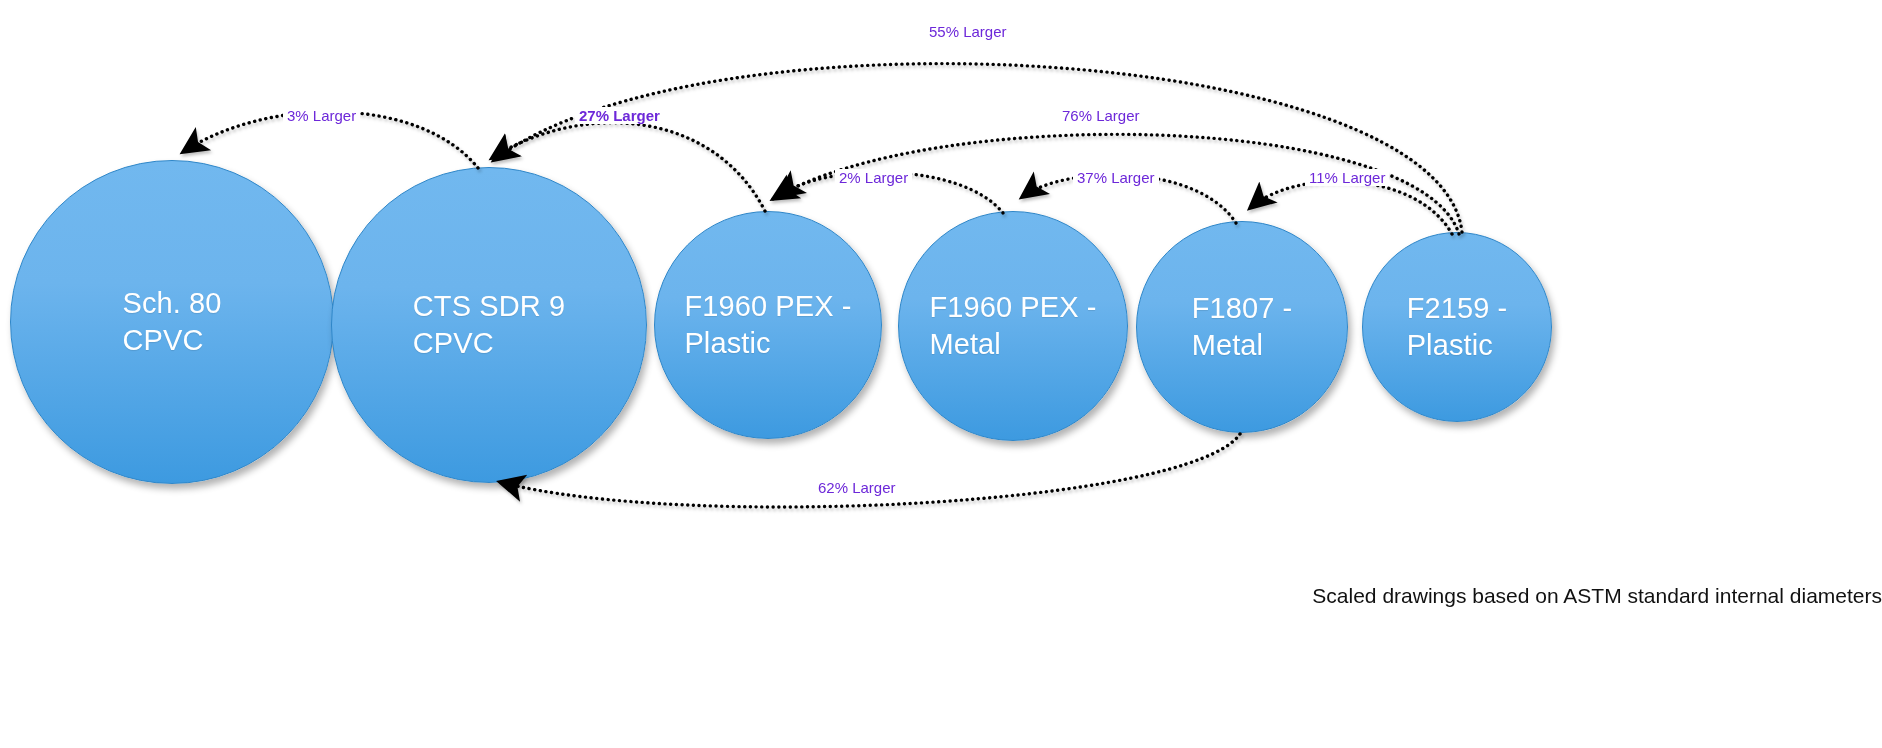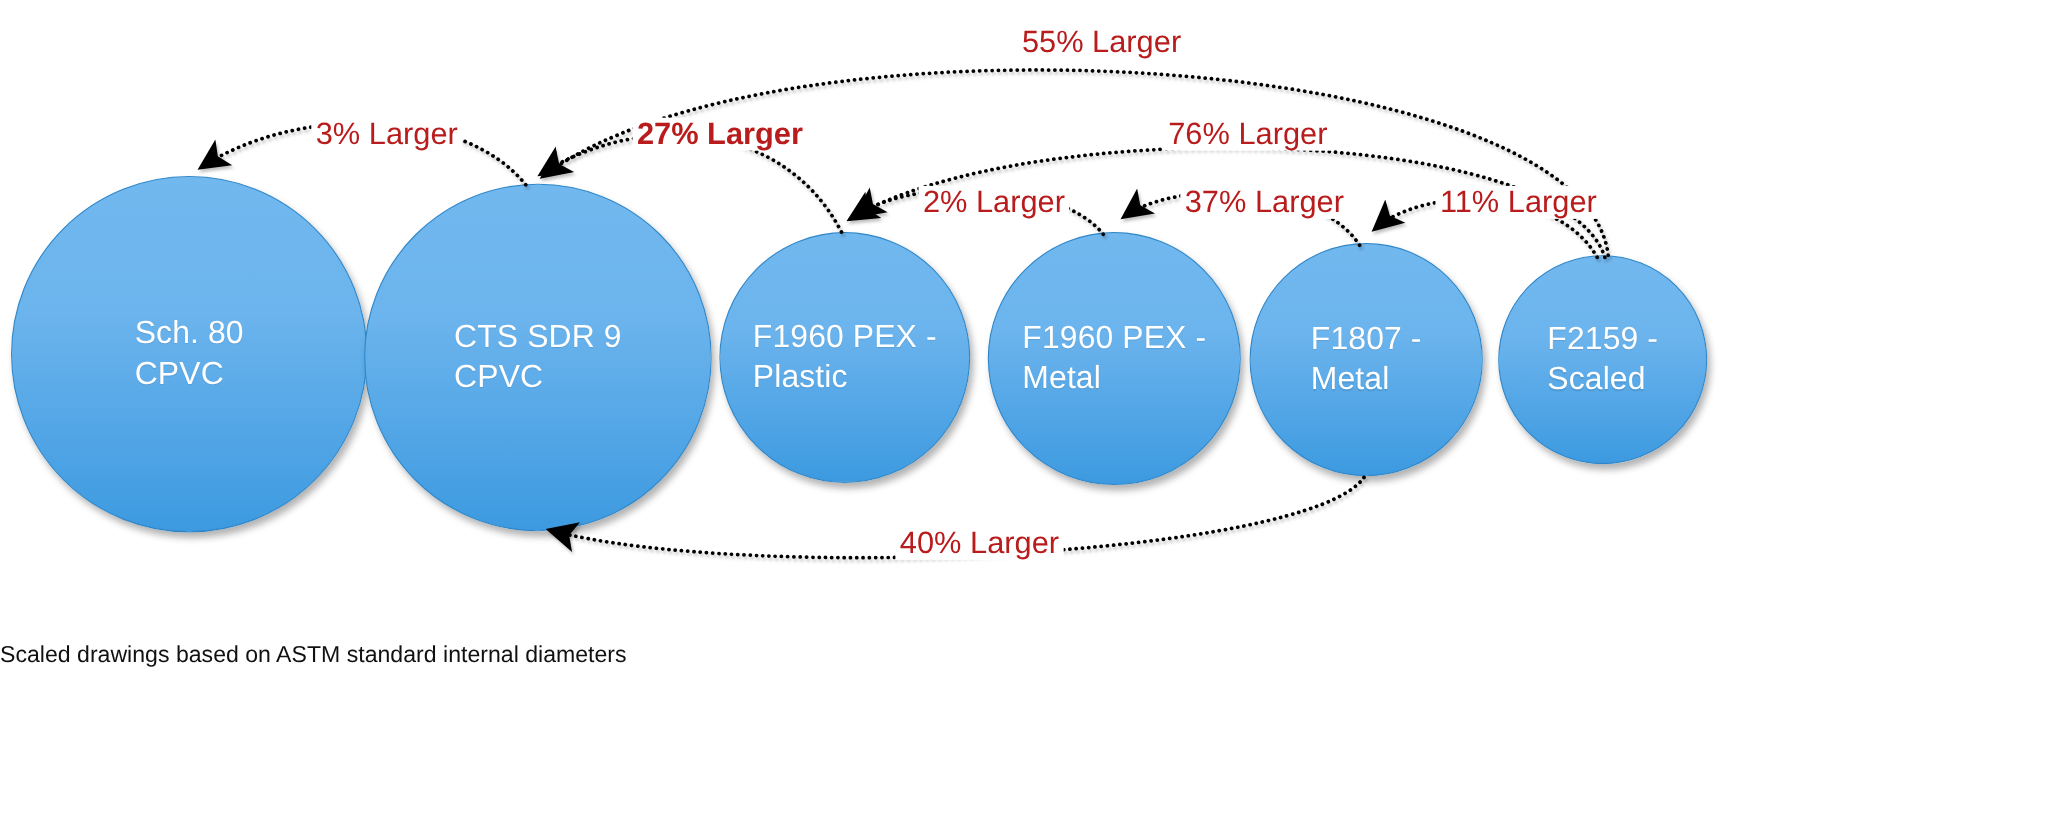--- a/index.html
+++ b/index.html
@@ -28,32 +28,32 @@
     font-size:29px;
     line-height:1.28;
     font-weight:400;
     letter-spacing:0.1px;
     text-shadow:0 1px 1px rgba(0,0,0,0.10);
     white-space:pre-line;
     padding:0 6px;
   }
   .arc-label{
     position:absolute;
-    color:#b91c1c;
-    font-size:28px;
+    color:#6d28d9;
+    font-size:15px;
     line-height:1;
     white-space:nowrap;
     z-index:5;
     background:#ffffff;
     padding:1px 4px;
   }
   #caption{
     position:absolute;
     left:0;top:584px;width:1882px;
-    text-align:left;
+    text-align:right;
     font-size:21px;
     color:#111111;
     z-index:6;
   }
 </style>
 </head>
 <body>
 
 <div id="stage">
 
@@ -77,21 +77,21 @@
 Metal</span>
   </div>
 
   <div class="circle" style="left:1136px;top:221px;width:212px;height:212px;">
     <span class="clabel">F1807 -
 Metal</span>
   </div>
 
   <div class="circle" style="left:1362px;top:232px;width:190px;height:190px;">
     <span class="clabel">F2159 -
-Scaled</span>
+Plastic</span>
   </div>
 
   <svg id="arcs" viewBox="0 0 1882 748" xmlns="http://www.w3.org/2000/svg">
     <defs>
       <marker id="ah" markerWidth="9" markerHeight="9" refX="7.2" refY="4.5" orient="auto" markerUnits="strokeWidth">
         <path d="M0,0.4 L8.4,4.5 L0,8.6 L1.9,4.5 Z" fill="#000000"></path>
       </marker>
       <filter id="sh" x="-30%" y="-30%" width="170%" height="170%">
         <feDropShadow dx="1.5" dy="2.5" stdDeviation="1.6" flood-color="#000000" flood-opacity="0.25"></feDropShadow>
       </filter>
@@ -124,17 +124,17 @@
   <div class="arc-label" style="left:835px;top:169px;">2% Larger</div>
 
   <div class="arc-label" style="left:1073px;top:169px;">37% Larger</div>
 
   <div class="arc-label" style="left:1305px;top:169px;">11% Larger</div>
 
   <div class="arc-label" style="left:925px;top:23px;">55% Larger</div>
 
   <div class="arc-label" style="left:1058px;top:107px;">76% Larger</div>
 
-  <div class="arc-label" style="left:814px;top:479px;">40% Larger</div>
+  <div class="arc-label" style="left:814px;top:479px;">62% Larger</div>
 
   <div id="caption">Scaled drawings based on ASTM standard internal diameters</div>
 
 </div>
 
 </body></html>

